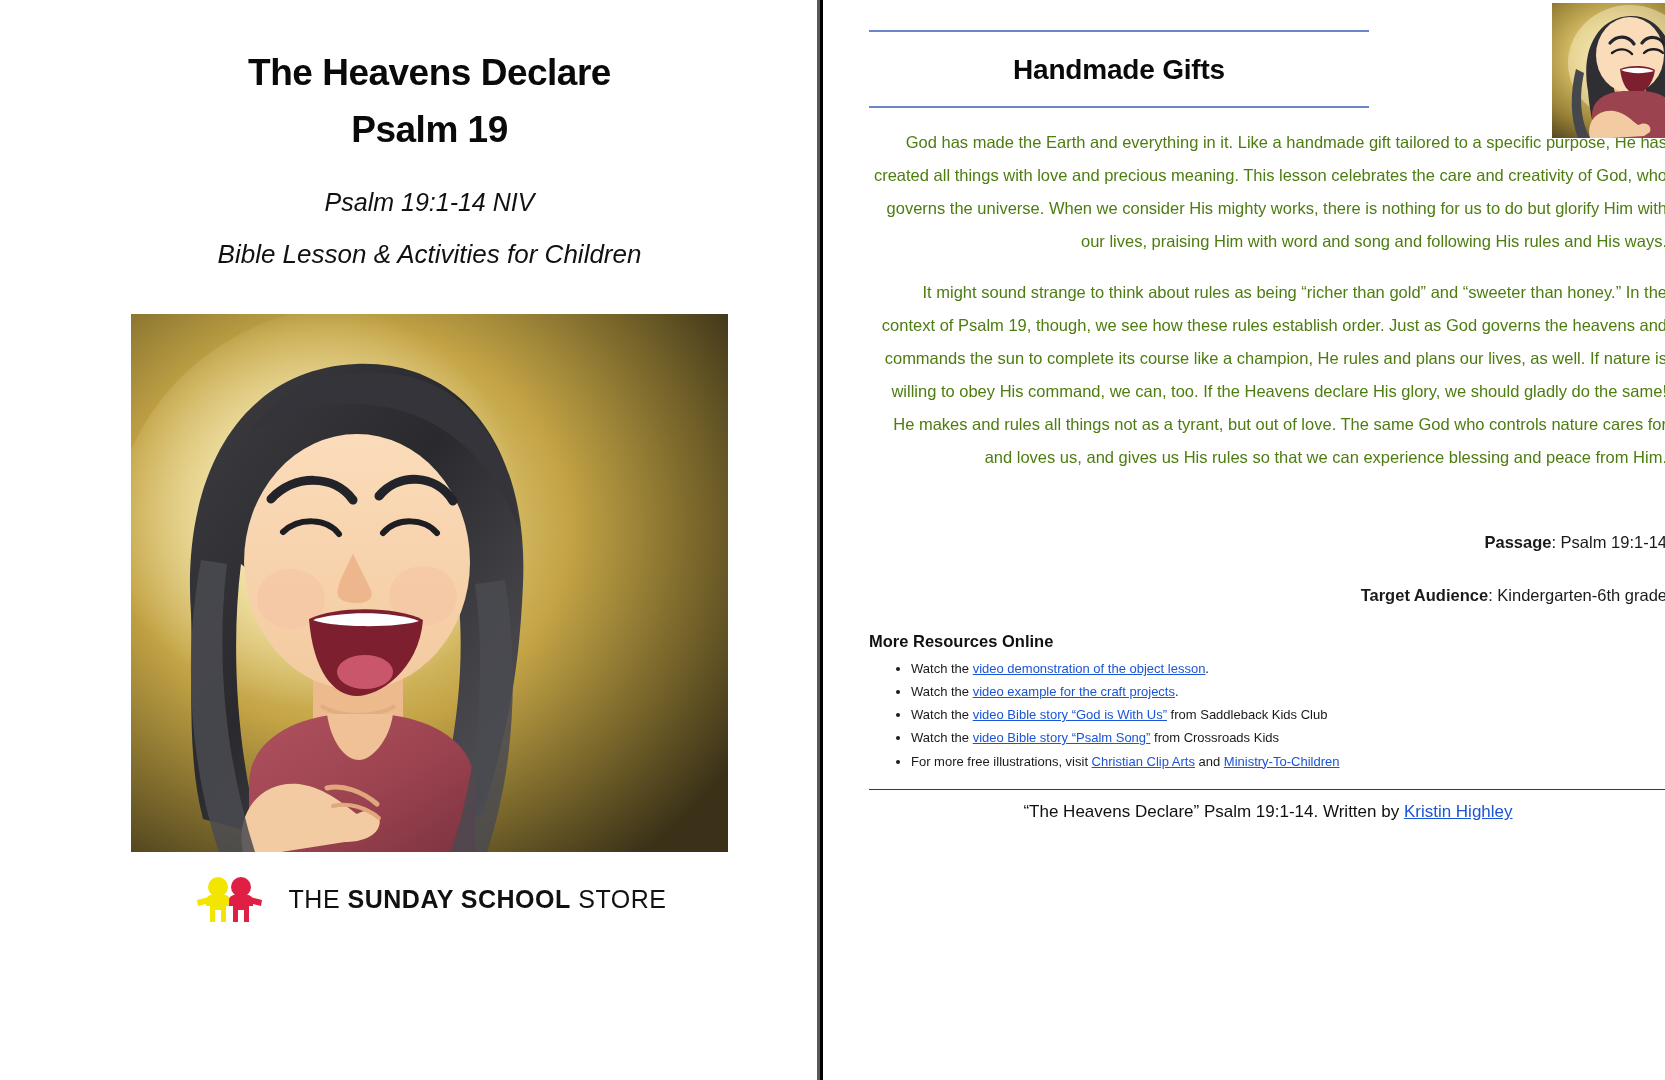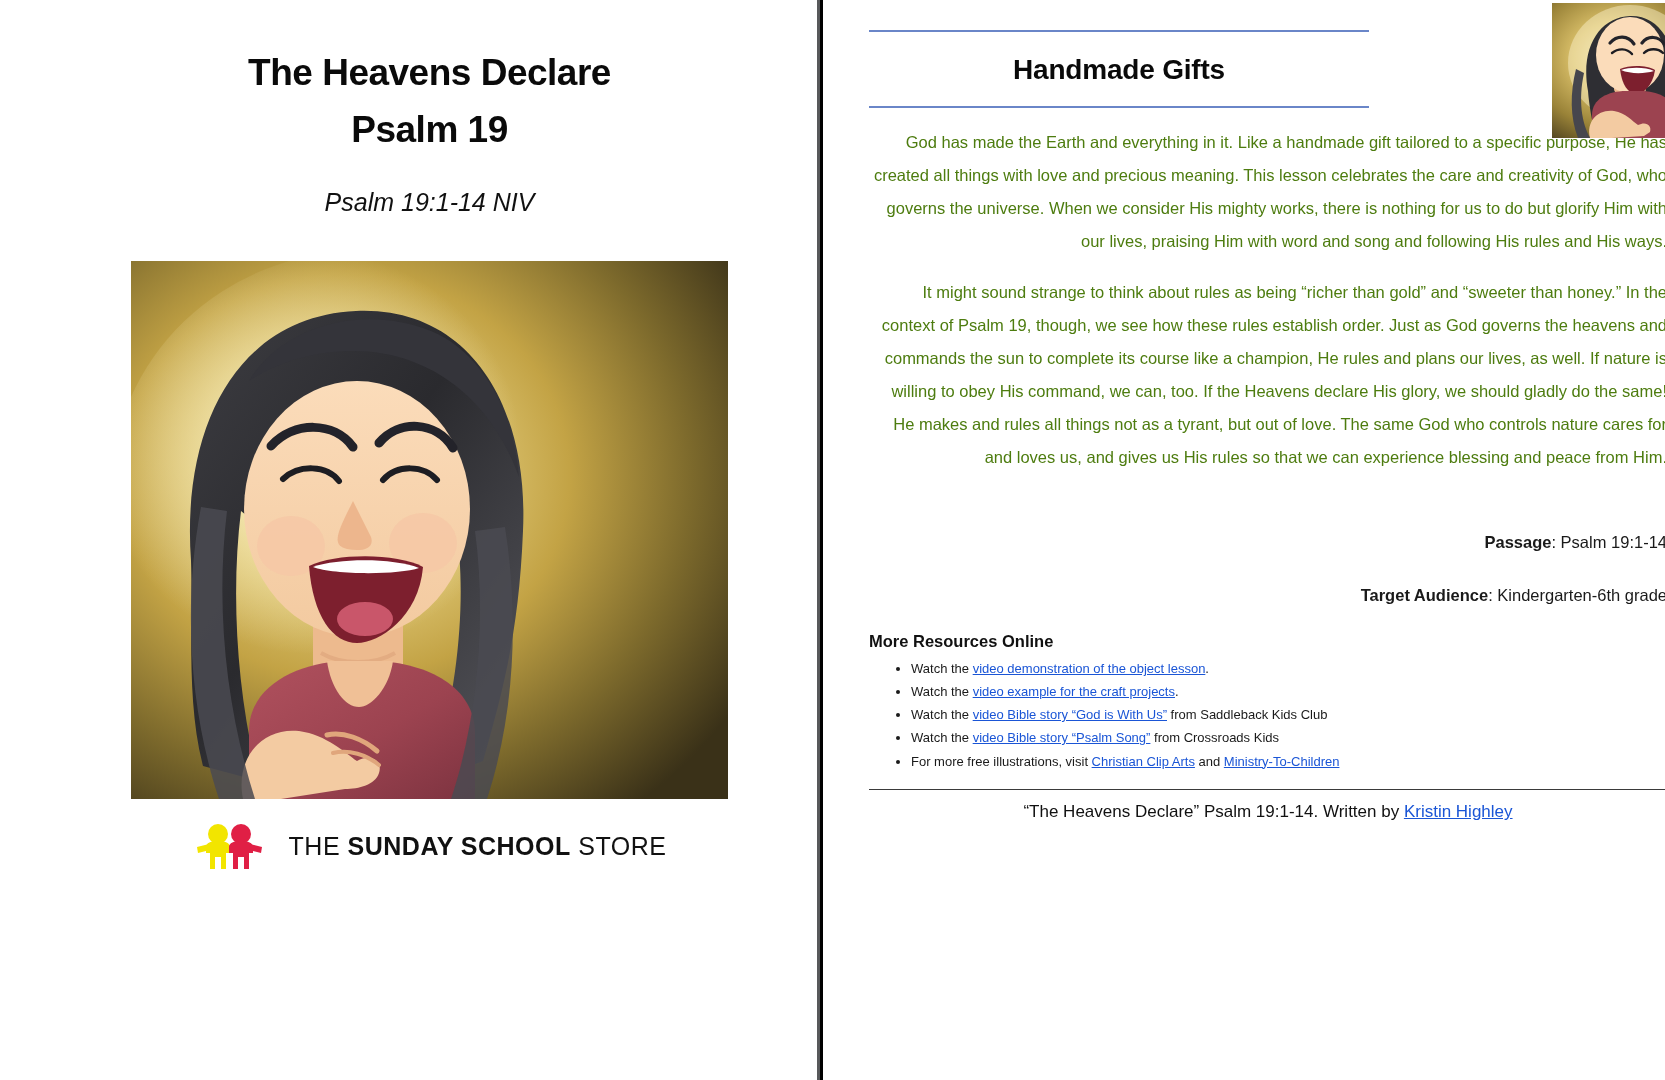--- a/index.html
+++ b/index.html
@@ -91,20 +91,21 @@
 <div class="spread">
 
   <div class="page-left">
 
     <div class="cover-title">
       <span>The Heavens Declare</span>
       <span class="l2">Psalm 19</span>
     </div>
 
     <p class="cover-sub">Psalm 19:1-14 NIV</p>
+    <p class="cover-sub2">Bible Lesson &amp; Activities for Children</p>
 
     <div class="cover-art">
       <svg viewBox="0 0 597 538" width="597" height="538" preserveAspectRatio="none">
         <defs>
           <radialGradient id="gold" cx="36%" cy="40%" r="78%">
             <stop offset="0%" stop-color="#f4ecc2"></stop>
             <stop offset="22%" stop-color="#e3cd7e"></stop>
             <stop offset="48%" stop-color="#c3a345"></stop>
             <stop offset="74%" stop-color="#7d6a2c"></stop>
             <stop offset="100%" stop-color="#3a3118"></stop>

